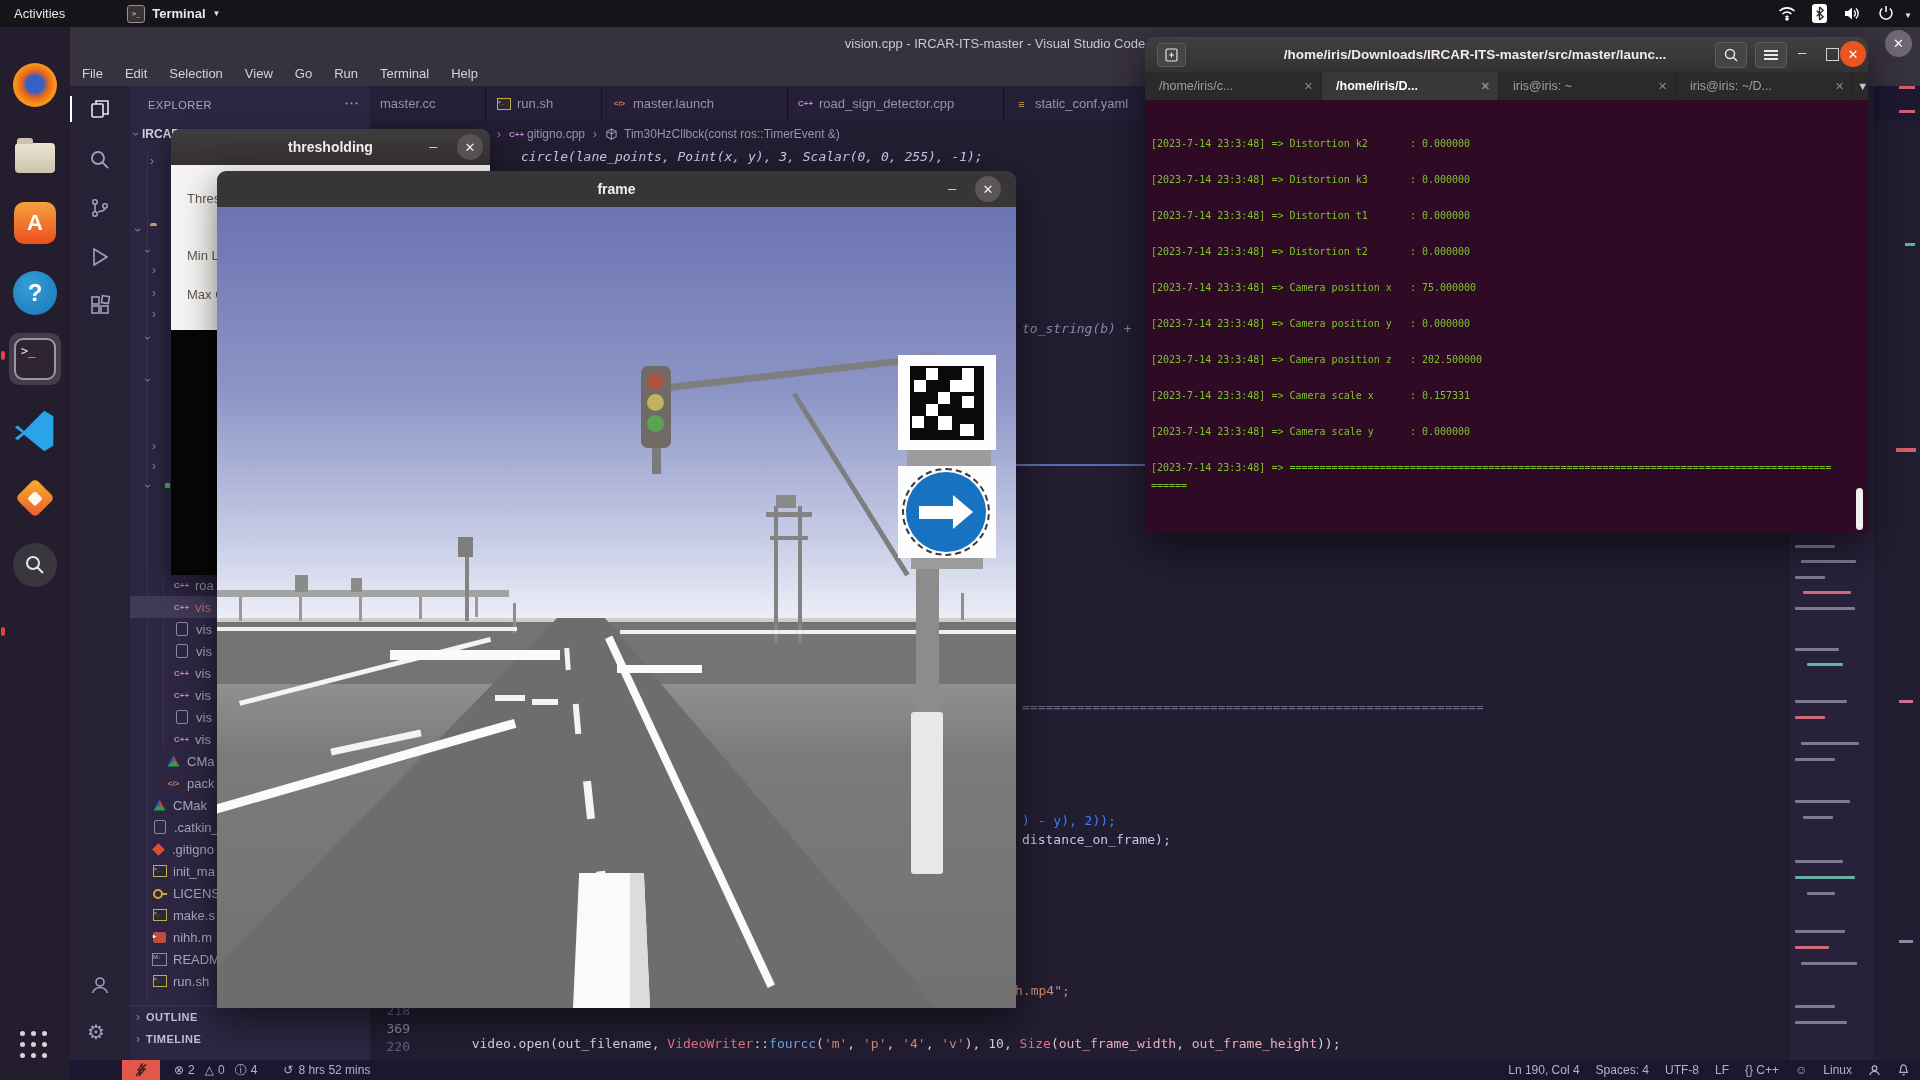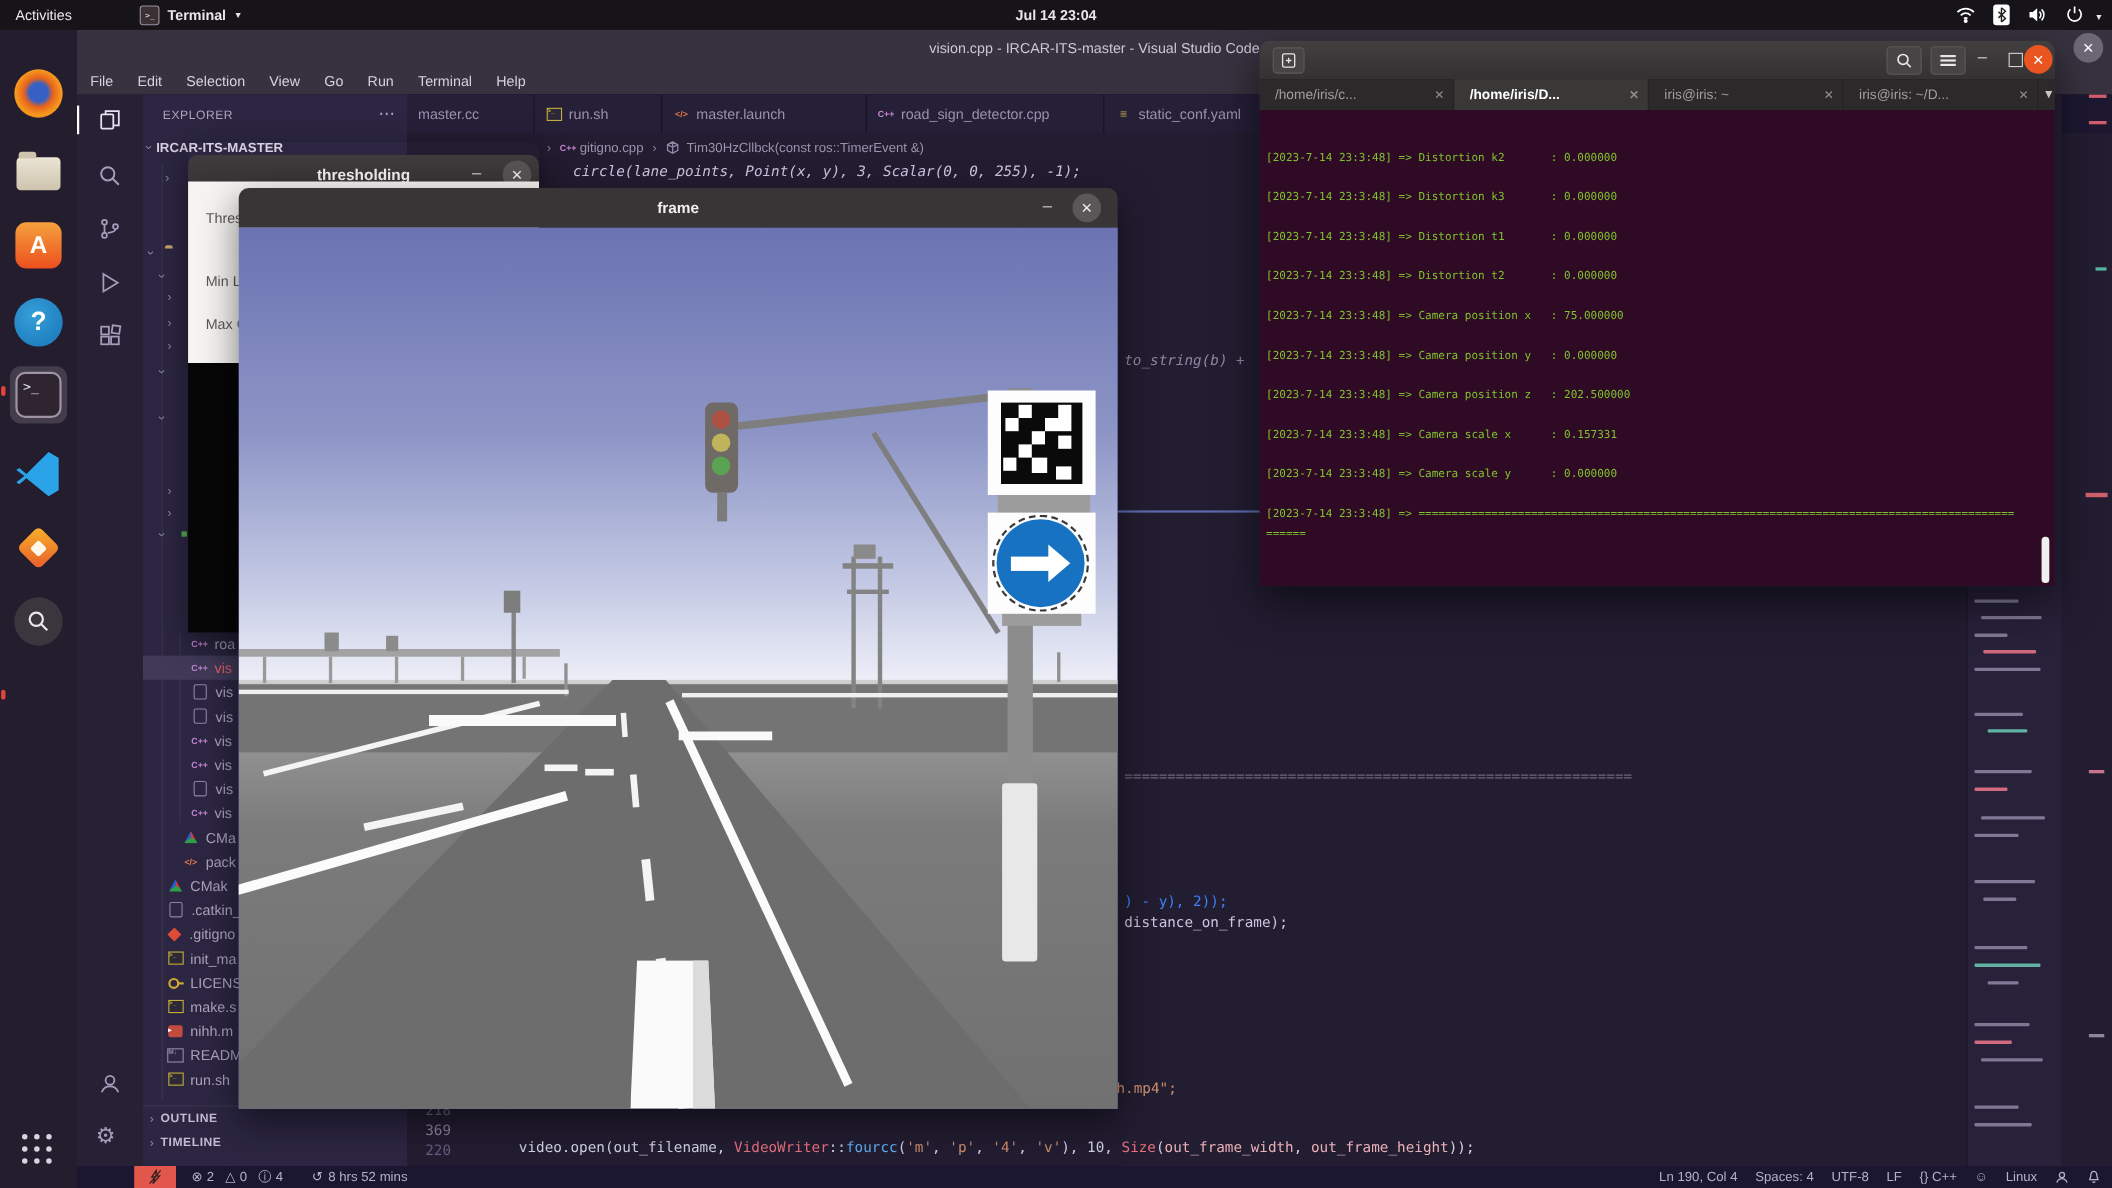--- a/index.html
+++ b/index.html
@@ -375,21 +375,21 @@
     <span>
       <svg width="13" height="14" viewBox="0 0 14 15" fill="none" stroke="#b6b0c7" stroke-width="1.3">
           <path d="M7 2C4.8 2 4 4 4 6.5L3 10h8L10 6.5C10 4 9.2 2 7 2z"></path>
           <path d="M5.8 12a1.3 1.3 0 0 0 2.4 0"></path>
         </svg>
       </span>
   </div>
 </div>
 
 <div class="ab" id="thresh-win">
-  <div class="ab" style="left:0;top:12px;width:319px;height:36px;background:linear-gradient(#3f3c3d,#353132);border-radius:9px 9px 0 0">
+  <div class="ab" style="left:0;top:0;width:319px;height:36px;background:linear-gradient(#3f3c3d,#353132);border-radius:9px 9px 0 0">
     <div class="win-title" style="line-height:36px">thresholding</div>
     <span class="ab wbtn-min" style="left:258px;top:8px">–</span>
     <div class="ab wbtn-close" style="left:286px;top:5px">✕</div>
   </div>
   <div class="ab" style="left:0;top:36px;width:319px;height:165px;background:#f6f4f2">
     <span class="ab" style="left:16px;top:26px;font-size:13px;color:#5c5751">Thresh</span>
     <span class="ab" style="left:16px;top:83px;font-size:13px;color:#5c5751">Min Le</span>
     <span class="ab" style="left:16px;top:122px;font-size:13px;color:#5c5751">Max G</span>
   </div>
   <div class="ab" style="left:0;top:201px;width:319px;height:245px;background:#060606"></div>
@@ -485,20 +485,21 @@
 </div>
 
 <div class="ab" id="term-win">
   <div id="term-title">
     <div class="tbtn" style="left:12px;top:6px;width:27px;height:22px">
       <svg width="27" height="22" viewBox="0 0 27 22" fill="none" stroke="#e8e6e6" stroke-width="1.2">
           <rect x="8" y="5" width="11" height="12" rx="1.5"></rect>
           <path d="M13.5 8.5v5M11 11h5"></path>
         </svg>
       </div>
+    <div style="position:absolute;left:60px;top:0;width:540px;height:35px;display:flex;align-items:center;justify-content:center;font-weight:700;font-size:13.5px;color:#efeceb;white-space:nowrap;overflow:hidden">/home/iris/Downloads/IRCAR-ITS-master/src/master/launc...</div>
     <div class="tbtn" style="left:570px;top:5px;width:30px;height:24px">
       <svg width="30" height="24" viewBox="0 0 30 24" fill="none" stroke="#e8e6e6" stroke-width="1.5">
           <circle cx="14" cy="11" r="4.5"></circle>
           <path d="M17.5 14.5 21 18"></path>
         </svg>
       </div>
     <div class="tbtn" style="left:610px;top:5px;width:30px;height:24px">
       <div style="margin:7px auto 0;width:14px;height:2px;background:#e8e6e6;box-shadow:0 4px 0 #e8e6e6,0 8px 0 #e8e6e6"></div>
       </div>
     <span style="position:absolute;left:653px;top:6px;color:#d5d2d2;font-size:15px">–</span>
@@ -548,21 +549,20 @@
 
     <div style="position:absolute;left:711px;top:388px;width:7px;height:42px;border-radius:4px;background:#f0f0f0"></div>
   </div>
 </div>
 
 <div class="ab flex" id="topbar">
   <span style="margin-left:14px">Activities</span>
   <span style="margin-left:62px;width:16px;height:16px;background:#3a3134;border:1px solid #9a8fa0;border-radius:3px;display:inline-flex;align-items:center;justify-content:center;color:#e8e4ea;font-size:7px" class="mono">&gt;_</span>
   <span style="margin-left:7px;font-weight:600">Terminal</span>
   <span style="margin-left:7px;font-size:8px">▼</span>
-  <span class="ab" style="left:0;right:0;text-align:center;font-weight:600">Jul 14 23:04</span>
   <span class="ab" style="left:1778px;top:6px">
     <svg width="18" height="15" viewBox="0 0 18 15" fill="none" stroke="#fff" stroke-width="1.6">
         <path d="M1.5 5C6 .8 12 .8 16.5 5"></path>
         <path d="M4.5 8c3-2.7 6-2.7 9 0"></path>
         <path d="M7.5 11c1-1 2-1 3 0"></path>
         <circle cx="9" cy="13" r="1" fill="#fff"></circle>
       </svg>
     </span>
   <span class="ab" style="left:1812px;top:4px;width:15px;height:19px;background:#fff;border-radius:3px;display:flex;align-items:center;justify-content:center">
     <svg width="11" height="15" viewBox="0 0 12 16" fill="none" stroke="#222" stroke-width="1.4">

